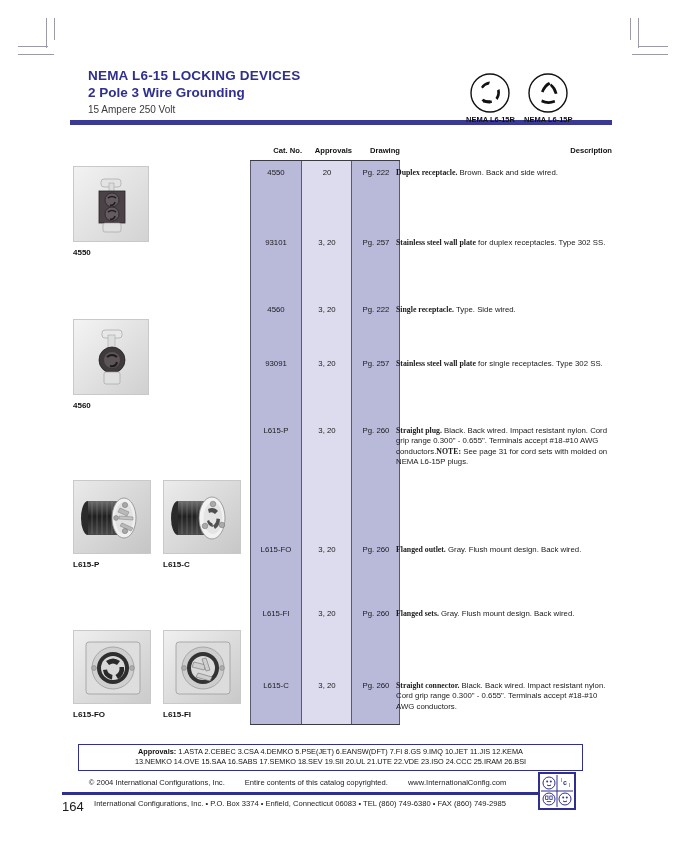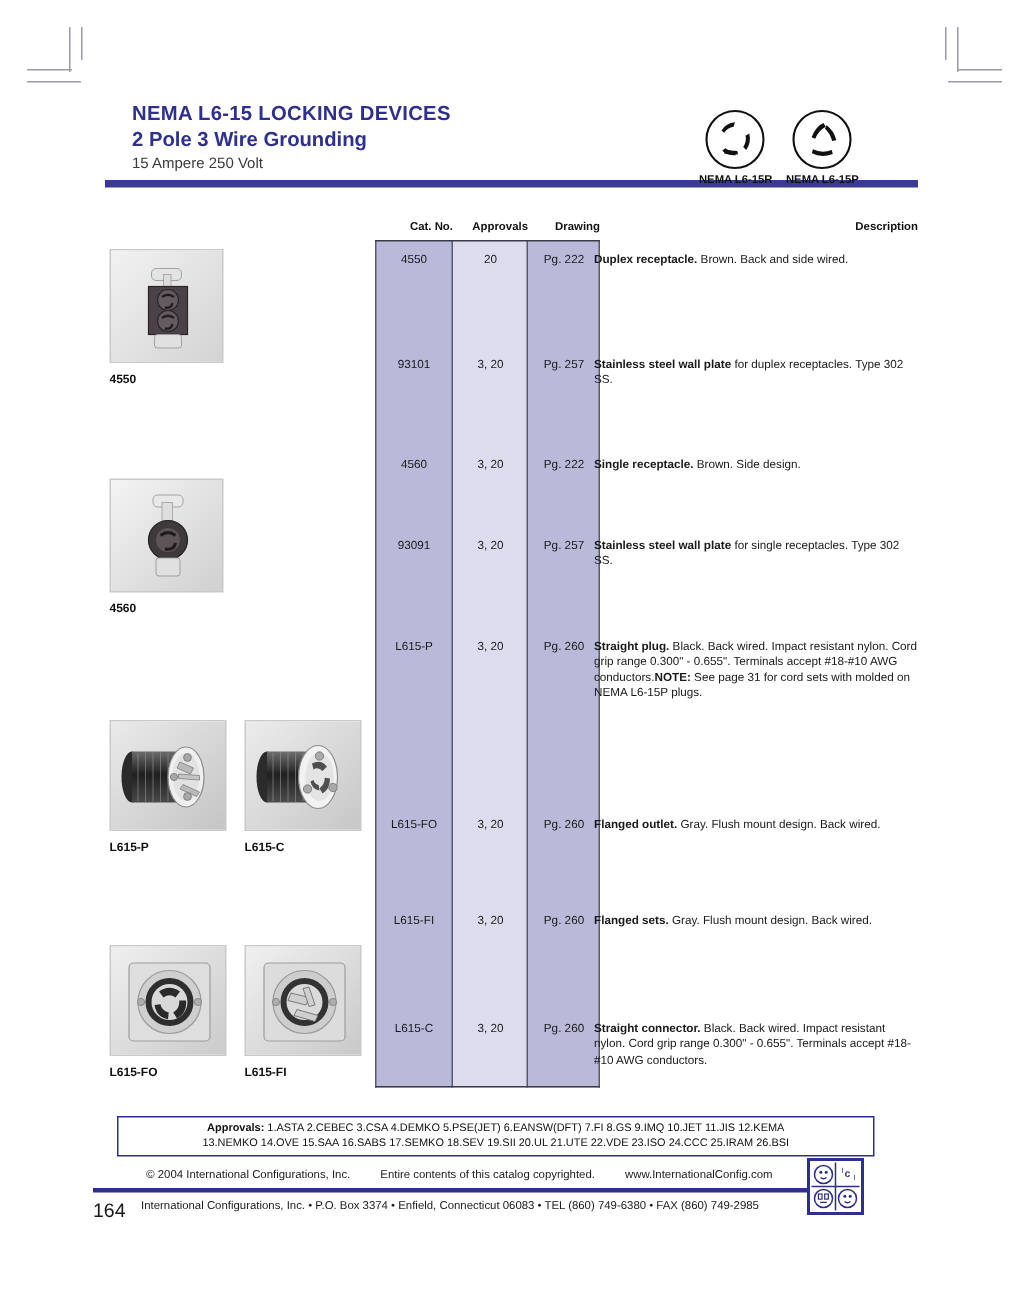--- a/index.html
+++ b/index.html
@@ -127,21 +127,21 @@
   .c-appr { left: 52px;  width: 50px; }
   .c-draw { left: 102px; width: 48px; }
   .c-desc {
     left: 146px;
     width: 216px;
     text-align: left;
     font-size: 7.8px;
     line-height: 10.4px;
     white-space: normal;
   }
-  .c-desc b { font-weight: bold; }
+  .c-desc b { font-weight: bold; font-family: Liberation Serif, serif; }
 
   
   .photo-group { position: absolute; }
   .photo-box {
     width: 76px;
     height: 76px;
     border: 1px solid #c9c9c9;
     box-sizing: border-box;
     overflow: hidden;
     position: relative;
@@ -175,21 +175,21 @@
     white-space: nowrap;
   }
   .appr-line b { font-weight: bold; }
 
   
   #copyright-line {
     position: absolute;
     left: 70px;
     top: 778px;
     width: 455px;
-    text-align: right;
+    text-align: center;
     font-size: 7.6px;
     color: #1a1a1a;
     white-space: nowrap;
   }
   #copyright-line span { margin: 0 10px; }
   #footer-rule {
     position: absolute;
     left: 62px;
     top: 792px;
     width: 476px;
@@ -294,21 +294,21 @@
     <div class="cell c-cat">93101</div>
     <div class="cell c-appr">3, 20</div>
     <div class="cell c-draw">Pg. 257</div>
     <div class="cell c-desc"><b>Stainless steel wall plate</b><span> for duplex receptacles. Type 302 SS.</span></div>
   </div>
 
   <div class="row" style="top:145px;">
     <div class="cell c-cat">4560</div>
     <div class="cell c-appr">3, 20</div>
     <div class="cell c-draw">Pg. 222</div>
-    <div class="cell c-desc"><b>Single receptacle.</b><span> Brown. Side design.</span></div>
+    <div class="cell c-desc"><b>Single receptacle.</b><span> Type. Side wired.</span></div>
   </div>
 
   <div class="row" style="top:199px;">
     <div class="cell c-cat">93091</div>
     <div class="cell c-appr">3, 20</div>
     <div class="cell c-draw">Pg. 257</div>
     <div class="cell c-desc"><b>Stainless steel wall plate</b><span> for single receptacles. Type 302 SS.</span></div>
   </div>
 
   <div class="row" style="top:266px;">

